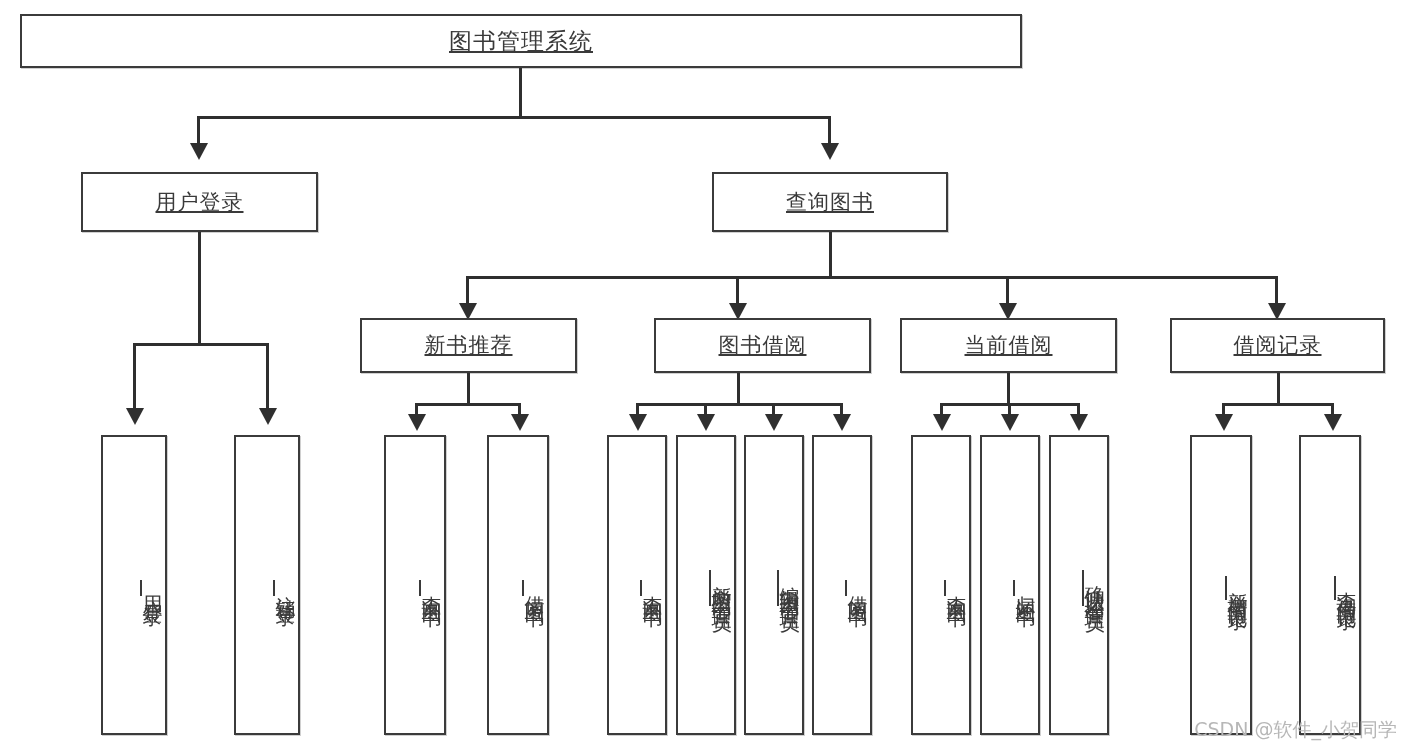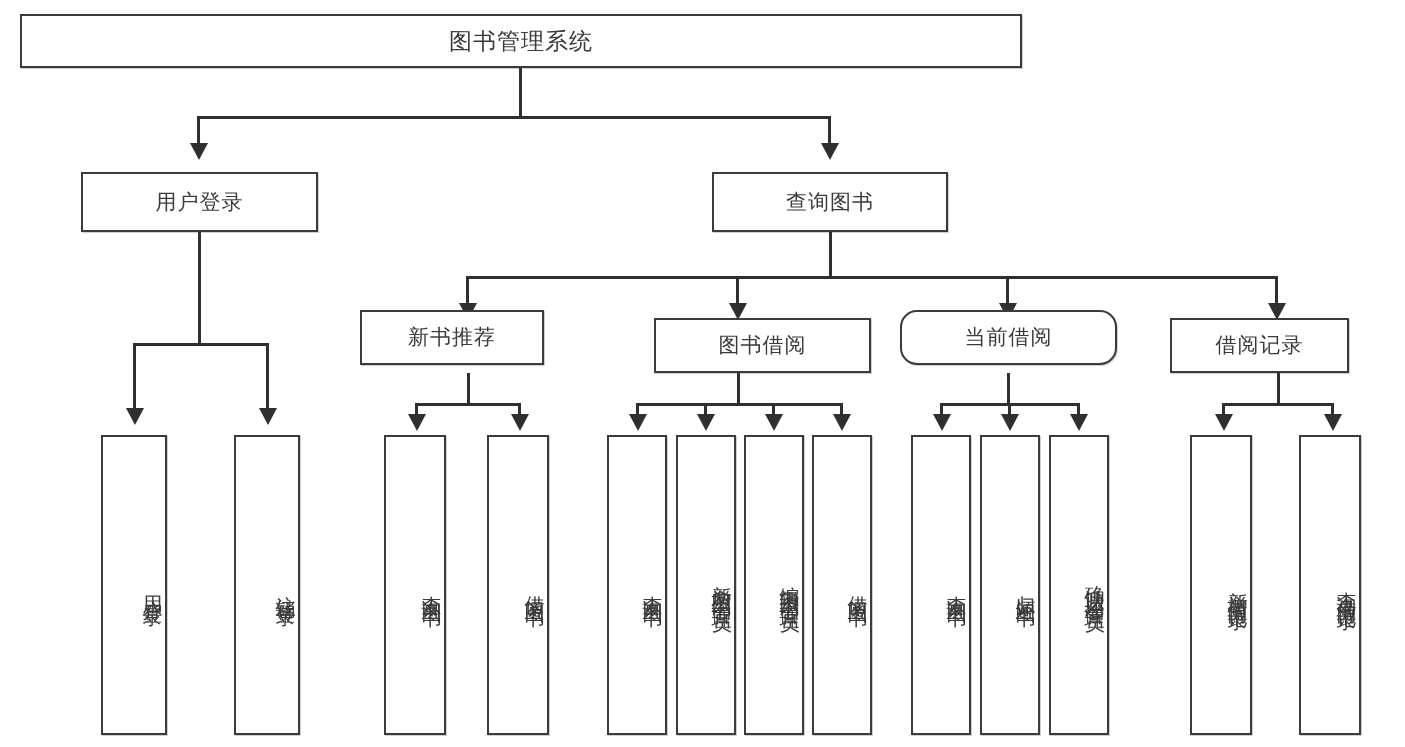--- a/index.html
+++ b/index.html
@@ -44,20 +44,21 @@
     justify-content: center;
     padding-top: 6px;
     letter-spacing: 4px;
     white-space: nowrap;
   }
   .node.leaf.tall-text {
     align-items: flex-start;
   }
   .node-label {
     display: block;
+    text-decoration: underline;
   }
   
   .vline, .hline {
     position: absolute;
     background: #2f2f2f;
   }
   .vline { width: 3px; }
   .hline { height: 3px; }
   .arrow {
     position: absolute;
@@ -114,30 +115,30 @@
   <div class="hline" style="left:466px; top:276px; width:812px; height:3px;"></div>
   <div class="vline" style="left:466px; top:276px; width:3px; height:28px;"></div>
   <div class="arrow" style="left:459px; top:303px;"></div>
   <div class="vline" style="left:736px; top:276px; width:3px; height:28px;"></div>
   <div class="arrow" style="left:729px; top:303px;"></div>
   <div class="vline" style="left:1006px; top:276px; width:3px; height:28px;"></div>
   <div class="arrow" style="left:999px; top:303px;"></div>
   <div class="vline" style="left:1275px; top:276px; width:3px; height:28px;"></div>
   <div class="arrow" style="left:1268px; top:303px;"></div>
 
-  <div class="node" style="left:360px; top:310px; width:184px; height:55px;">
+  <div class="node" style="left:360px; top:318px; width:217px; height:55px;">
     <span class="node-label">新书推荐</span>
   </div>
   <div class="node" style="left:630px; top:318px; width:217px; height:55px;margin-left:24px;">
     <span class="node-label">图书借阅</span>
   </div>
-  <div class="node" style="left:900px; top:310px; width:217px; height:55px;border-radius:17px;">
+  <div class="node" style="left:900px; top:318px; width:217px; height:55px;">
     <span class="node-label">当前借阅</span>
   </div>
-  <div class="node" style="left:1170px; top:318px; width:179px; height:55px;">
+  <div class="node" style="left:1170px; top:318px; width:215px; height:55px;">
     <span class="node-label">借阅记录</span>
   </div>
 
   <div class="vline" style="left:467px; top:373px; width:3px; height:32px;"></div>
   <div class="hline" style="left:415px; top:403px; width:106px; height:3px;"></div>
   <div class="vline" style="left:415px; top:403px; width:3px; height:12px;"></div>
   <div class="arrow" style="left:408px; top:414px;"></div>
   <div class="vline" style="left:518px; top:403px; width:3px; height:12px;"></div>
   <div class="arrow" style="left:511px; top:414px;"></div>
 
@@ -205,14 +206,15 @@
     <span class="node-label">确认归还（管理员）</span>
   </div>
 
   <div class="node leaf tall-text" style="left:1190px; top:435px; width:62px; height:300px;">
     <span class="node-label">新增借阅记录</span>
   </div>
   <div class="node leaf tall-text" style="left:1299px; top:435px; width:62px; height:300px;">
     <span class="node-label">查询借阅记录</span>
   </div>
 
+  <div id="watermark">CSDN @软件_小贺同学</div>
 
 </div>
 
 </body></html>

